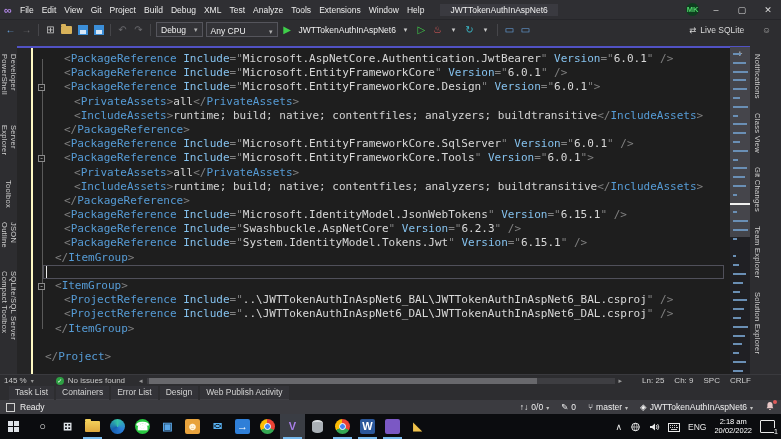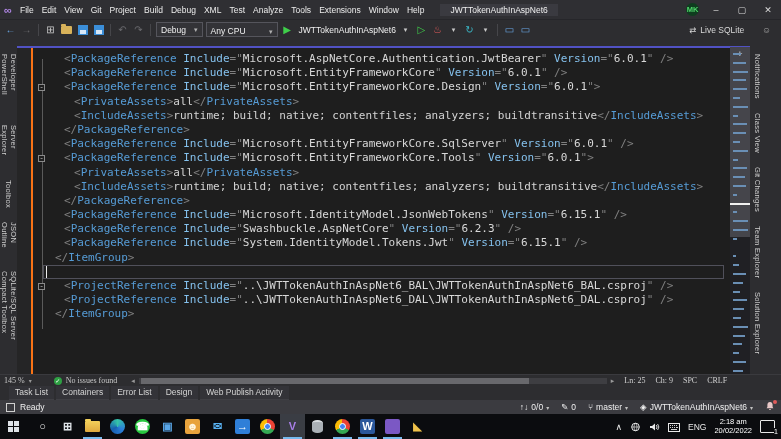--- a/index.html
+++ b/index.html
@@ -42,42 +42,42 @@
           padding:0 5px;font-size:7.5px;color:#f0f0f0;margin-right:6px;}
   .doctab .ic{font-size:6px;color:#c0c0c0;}
   .tabbtns{display:flex;gap:4px;margin-right:8px;font-size:7px;color:#b8b8b8;}
   
   .accent-top{position:absolute;top:46px;left:17px;width:733px;height:2px;background:#5152c4;}
   .leftstrip,.rightstrip{position:absolute;top:47px;bottom:65px;background:#2d2d30;display:flex;flex-direction:column;align-items:center;}
   .leftstrip{left:0;width:17px;}
   .rightstrip{right:0;width:31px;align-items:flex-start;padding-left:3px;box-sizing:border-box;}
   .vlabel{writing-mode:vertical-rl;font-size:7.5px;color:#cfcfcf;padding:7px 0;letter-spacing:.3px;}
   .bpmargin{position:absolute;top:48px;bottom:65px;left:17px;width:14px;background:#252526;}
-  .editor{position:absolute;top:48px;bottom:65px;left:31px;width:699px;background:#1e1e1e;border-left:2px solid #f97316;box-sizing:border-box;}
+  .editor{position:absolute;top:48px;bottom:65px;left:31px;width:699px;background:#1e1e1e;border-left:2px solid #fef9c3;box-sizing:border-box;}
   .codewrap{position:absolute;inset:0;padding-top:4px;overflow:hidden;}
   .code-line{height:14.2px;line-height:14.2px;font-family:"DejaVu Sans Mono",monospace;font-size:11px;white-space:pre;position:relative;}
   .tok-p{color:#808080;} .tok-t{color:#569cd6;} .tok-a{color:#85c2ee;} .tok-v{color:#d8d8d8;} .tok-x{color:#d4d4d4;}
   .code-line.current::before{content:"";position:absolute;left:10px;right:6px;top:0;bottom:0;border:1px solid #50505a;}
   .code-line.current::after{content:"";position:absolute;left:13px;top:1px;bottom:1px;width:1px;background:#ededed;}
   .fold-line{position:absolute;width:1px;background:#5a5a5a;left:9px;}
   .fold-box{position:absolute;left:5px;width:7px;height:7px;box-sizing:border-box;border:1px solid #8a8a8a;background:#1e1e1e;
             color:#c8c8c8;font-size:8px;line-height:4px;text-align:center;}
   
   .minimap{position:absolute;top:47px;bottom:65px;left:730px;width:20px;background:#202024;}
   .mm-view{position:absolute;left:0;right:0;top:0;background:#45454b;}
   .mm-plus{position:absolute;top:2px;left:0;right:0;text-align:center;font-size:9px;color:#e0e0e0;}
   .mm-dash{position:absolute;left:3px;height:2px;background:#6a8fb5;}
   .mm-marker{position:absolute;left:0;right:0;height:2px;background:#f0f0f0;}
   
   .ebar{position:absolute;left:0;right:0;top:374px;height:12px;background:#2d2d30;display:flex;align-items:center;
-        font-size:8px;color:#c8c8c8;gap:4px;padding:0 4px;border-top:1px solid #3a3a3e;box-sizing:border-box;font-family:Liberation Serif, serif;}
+        font-size:8px;color:#c8c8c8;gap:4px;padding:0 4px;border-top:1px solid #3a3a3e;box-sizing:border-box;}
   .checkcircle{width:8px;height:8px;border-radius:50%;background:#2ea043;color:#fff;font-size:6px;display:grid;place-items:center;}
   .hsb-track{height:6px;background:#3e3e42;position:relative;width:468px;}
   .hsb-thumb{position:absolute;left:2px;top:0;bottom:0;width:388px;background:#68686c;}
-  .lninfo{display:flex;gap:10px;margin-left:6px;color:#d0d0d0;}
+  .lninfo{display:flex;gap:10px;margin-left:16px;color:#d0d0d0;}
   
   .paneltabs{position:absolute;left:0;right:0;top:386px;height:14px;background:#2d2d30;display:flex;align-items:center;gap:2px;padding-left:9px;}
   .ptab{font-size:8.5px;color:#d4d4d4;padding:1px 6px 2px;background:#333338;border-bottom:2px solid #3f3f44;}
   
   .statusbar{position:absolute;left:0;right:0;top:400px;height:14px;background:#3b3b40;display:flex;align-items:center;
              font-size:8.5px;color:#f0f0f0;padding:0 6px;box-sizing:border-box;}
   .sb-sq{width:7px;height:7px;border:1px solid #d0d0d0;margin-right:5px;}
   .sb-right{margin-left:auto;display:flex;align-items:center;gap:12px;}
   .sb-item{display:flex;align-items:center;gap:3px;}
   .sb-car{font-size:6px;color:#c0c0c0;}
@@ -207,24 +207,26 @@
         <div class="code-line" style="padding-left: 31px;"><span class="tok-p">&lt;</span><span class="tok-t">PackageReference</span><span class="tok-x"> </span><span class="tok-a">Include</span><span class="tok-p">="</span><span class="tok-v">Microsoft.EntityFrameworkCore.SqlServer</span><span class="tok-p">"</span><span class="tok-x"> </span><span class="tok-a">Version</span><span class="tok-p">="</span><span class="tok-v">6.0.1</span><span class="tok-p">" /&gt;</span></div>
         <div class="code-line" style="padding-left: 31px;"><span class="tok-p">&lt;</span><span class="tok-t">PackageReference</span><span class="tok-x"> </span><span class="tok-a">Include</span><span class="tok-p">="</span><span class="tok-v">Microsoft.EntityFrameworkCore.Tools</span><span class="tok-p">"</span><span class="tok-x"> </span><span class="tok-a">Version</span><span class="tok-p">="</span><span class="tok-v">6.0.1</span><span class="tok-p">"&gt;</span></div>
         <div class="code-line" style="padding-left: 41px;"><span class="tok-p">&lt;</span><span class="tok-t">PrivateAssets</span><span class="tok-p">&gt;</span><span class="tok-x">all</span><span class="tok-p">&lt;/</span><span class="tok-t">PrivateAssets</span><span class="tok-p">&gt;</span></div>
         <div class="code-line" style="padding-left: 41px;"><span class="tok-p">&lt;</span><span class="tok-t">IncludeAssets</span><span class="tok-p">&gt;</span><span class="tok-x">runtime; build; native; contentfiles; analyzers; buildtransitive</span><span class="tok-p">&lt;/</span><span class="tok-t">IncludeAssets</span><span class="tok-p">&gt;</span></div>
         <div class="code-line" style="padding-left: 31px;"><span class="tok-p">&lt;/</span><span class="tok-t">PackageReference</span><span class="tok-p">&gt;</span></div>
         <div class="code-line" style="padding-left: 31px;"><span class="tok-p">&lt;</span><span class="tok-t">PackageReference</span><span class="tok-x"> </span><span class="tok-a">Include</span><span class="tok-p">="</span><span class="tok-v">Microsoft.IdentityModel.JsonWebTokens</span><span class="tok-p">"</span><span class="tok-x"> </span><span class="tok-a">Version</span><span class="tok-p">="</span><span class="tok-v">6.15.1</span><span class="tok-p">" /&gt;</span></div>
         <div class="code-line" style="padding-left: 31px;"><span class="tok-p">&lt;</span><span class="tok-t">PackageReference</span><span class="tok-x"> </span><span class="tok-a">Include</span><span class="tok-p">="</span><span class="tok-v">Swashbuckle.AspNetCore</span><span class="tok-p">"</span><span class="tok-x"> </span><span class="tok-a">Version</span><span class="tok-p">="</span><span class="tok-v">6.2.3</span><span class="tok-p">" /&gt;</span></div>
         <div class="code-line" style="padding-left: 31px;"><span class="tok-p">&lt;</span><span class="tok-t">PackageReference</span><span class="tok-x"> </span><span class="tok-a">Include</span><span class="tok-p">="</span><span class="tok-v">System.IdentityModel.Tokens.Jwt</span><span class="tok-p">"</span><span class="tok-x"> </span><span class="tok-a">Version</span><span class="tok-p">="</span><span class="tok-v">6.15.1</span><span class="tok-p">" /&gt;</span></div>
         <div class="code-line" style="padding-left: 22px;"><span class="tok-p">&lt;/</span><span class="tok-t">ItemGroup</span><span class="tok-p">&gt;</span></div>
         <div class="code-line current" style="padding-left: 12px;"></div>
+        <div class="code-line" style="padding-left: 22px;"><span class="tok-p">&lt;</span><span class="tok-t">ItemGroup</span><span class="tok-p">&gt;</span></div>
         <div class="code-line" style="padding-left: 31px;"><span class="tok-p">&lt;</span><span class="tok-t">ProjectReference</span><span class="tok-x"> </span><span class="tok-a">Include</span><span class="tok-p">="</span><span class="tok-v">..\JWTTokenAuthInAspNet6_BAL\JWTTokenAuthInAspNet6_BAL.csproj</span><span class="tok-p">" /&gt;</span></div>
         <div class="code-line" style="padding-left: 31px;"><span class="tok-p">&lt;</span><span class="tok-t">ProjectReference</span><span class="tok-x"> </span><span class="tok-a">Include</span><span class="tok-p">="</span><span class="tok-v">..\JWTTokenAuthInAspNet6_DAL\JWTTokenAuthInAspNet6_DAL.csproj</span><span class="tok-p">" /&gt;</span></div>
         <div class="code-line" style="padding-left: 22px;"><span class="tok-p">&lt;/</span><span class="tok-t">ItemGroup</span><span class="tok-p">&gt;</span></div>
         <div class="code-line" style="padding-left: 12px;"></div>
+        <div class="code-line" style="padding-left: 12px;"><span class="tok-p">&lt;/</span><span class="tok-t">Project</span><span class="tok-p">&gt;</span></div>
       </div>
     <div id="foldlayer">
         <div class="fold-line" style="top: 11px; height: 270px;"></div>
         <div class="fold-box" style="top: 35.9px;">-</div>
         <div class="fold-box" style="top: 106.9px;">-</div>
         <div class="fold-box" style="top: 234.7px;">-</div>
       </div>
   </div>
 
   <div class="minimap">

